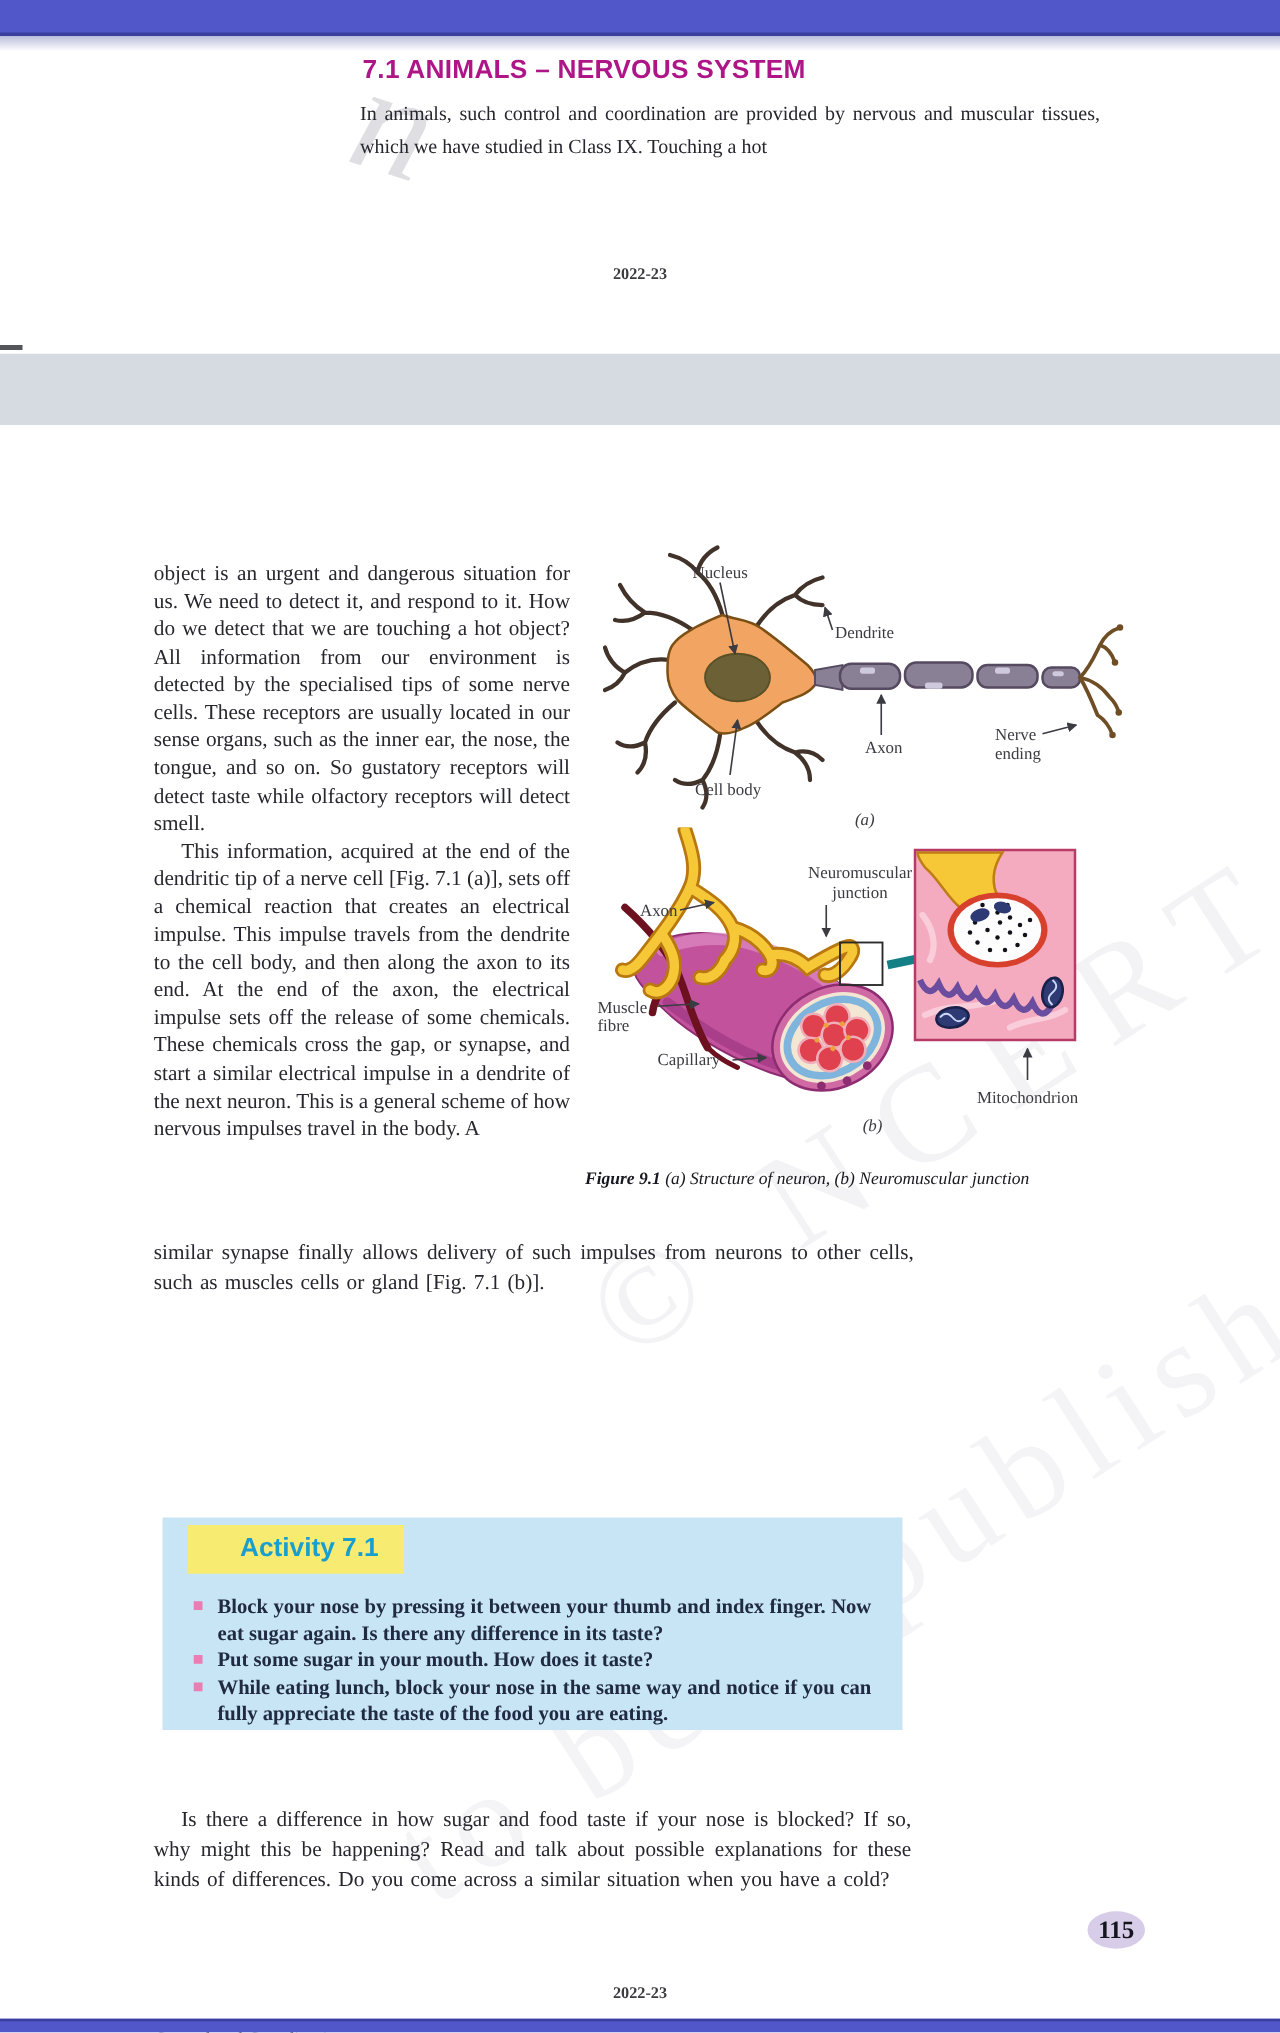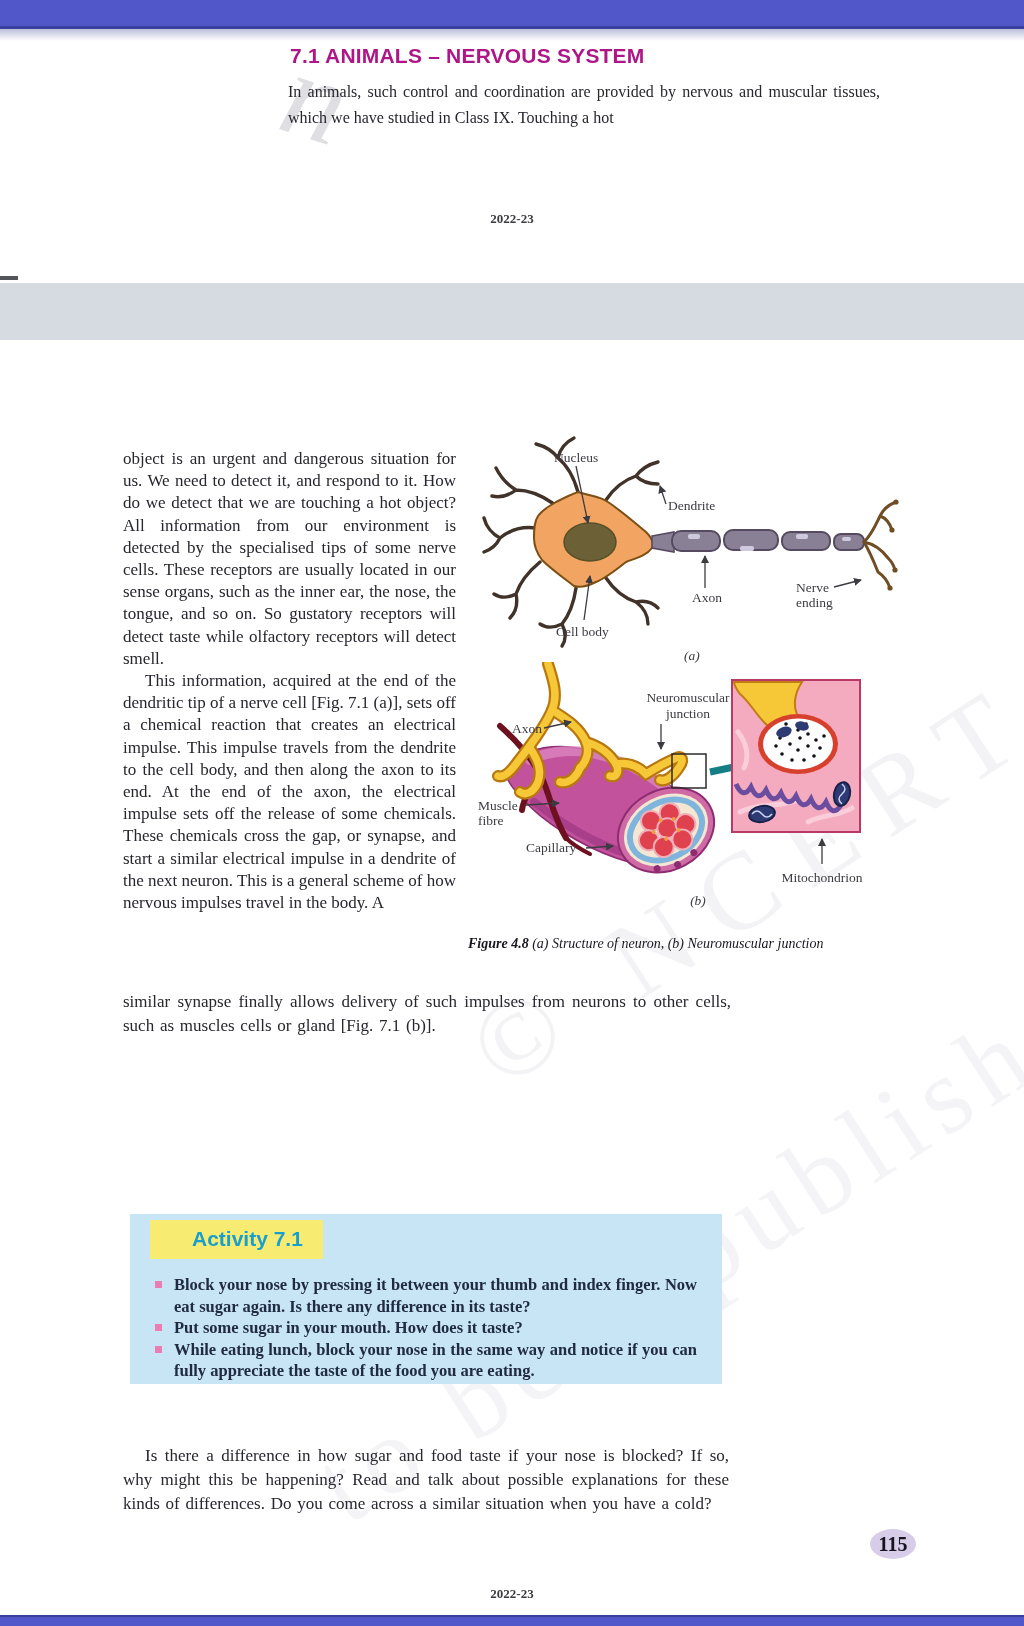--- a/index.html
+++ b/index.html
@@ -251,21 +251,21 @@
   <text x="218" y="56" text-anchor="middle">junction</text>
   <text x="42" y="71">Axon</text>
   <text x="8" y="148">Muscle</text>
   <text x="8" y="163">fibre</text>
   <text x="56" y="190">Capillary</text>
   <text x="352" y="220" text-anchor="middle">Mitochondrion</text>
   <text x="228" y="243" text-anchor="middle" class="tag">(b)</text>
 </svg>
 
 <div class="abs fig-caption">
-  <span class="cap-bold">Figure 4.8</span><span class="cap-rest"> (a) Structure of neuron, (b) Neuromuscular junction</span>
+  <span class="cap-bold">Figure 9.1</span><span class="cap-rest"> (a) Structure of neuron, (b) Neuromuscular junction</span>
 </div>
 
 <div class="abs activity-box">
   <div class="activity-title-wrap">
     <span class="activity-title">Activity 7.1</span>
   </div>
   <div class="activity-bullets">
     <div class="bullet">
       <span class="sq"></span>
       <span>Block your nose by pressing it between your thumb and index finger. Now eat sugar again. Is there any difference in its taste?</span>

